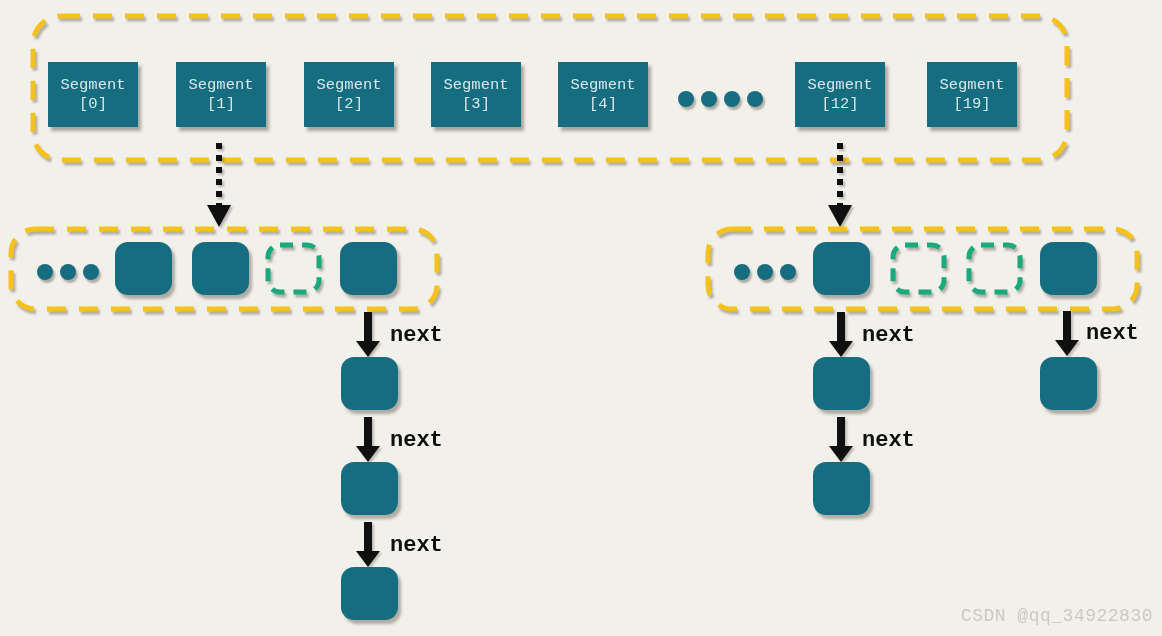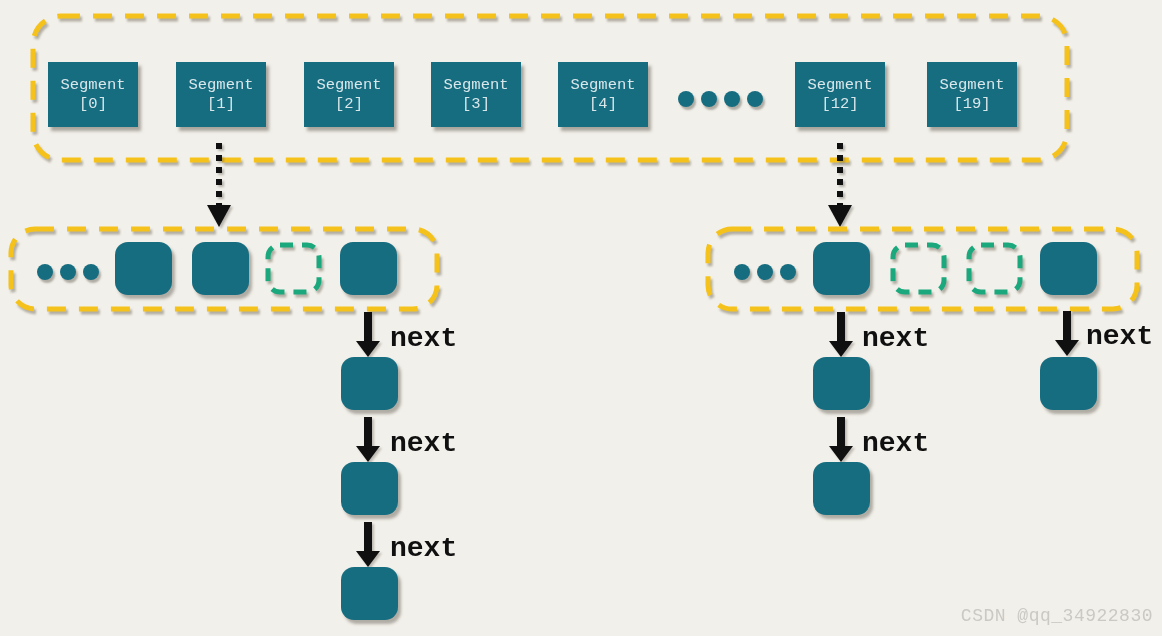--- a/index.html
+++ b/index.html
@@ -35,21 +35,21 @@
         filter:drop-shadow(2px 2px 1px rgba(109,106,96,.45));}
   .dshaft{width:6px;height:62px;background:repeating-linear-gradient(to bottom,var(--arrow) 0 6px,transparent 6px 12px);}
   .dhead{width:0;height:0;border-left:12px solid transparent;border-right:12px solid transparent;
          border-top:22px solid var(--arrow);}
   
   .narrow{position:absolute;width:24px;display:flex;flex-direction:column;align-items:center;
         filter:drop-shadow(2px 2px 1px rgba(109,106,96,.4));}
   .nshaft{width:8px;height:29px;background:var(--arrow);}
   .nhead{width:0;height:0;border-left:12px solid transparent;border-right:12px solid transparent;
          border-top:16px solid var(--arrow);}
-  .next-label{position:absolute;font-weight:700;font-size:28px;color:var(--arrow);}
+  .next-label{position:absolute;font-weight:700;font-size:22px;color:var(--arrow);}
   .watermark{position:absolute;right:9px;bottom:10px;font-size:18px;color:var(--watermark_text);letter-spacing:.5px;}
 </style>
 </head>
 <body>
 
 <div id="stage">
 
   <svg class="dash-rect dash-yellow" style="left:30px;top:13px" width="1040" height="150">
     <rect x="3" y="3" width="1034" height="144" rx="28"></rect>
   </svg>

